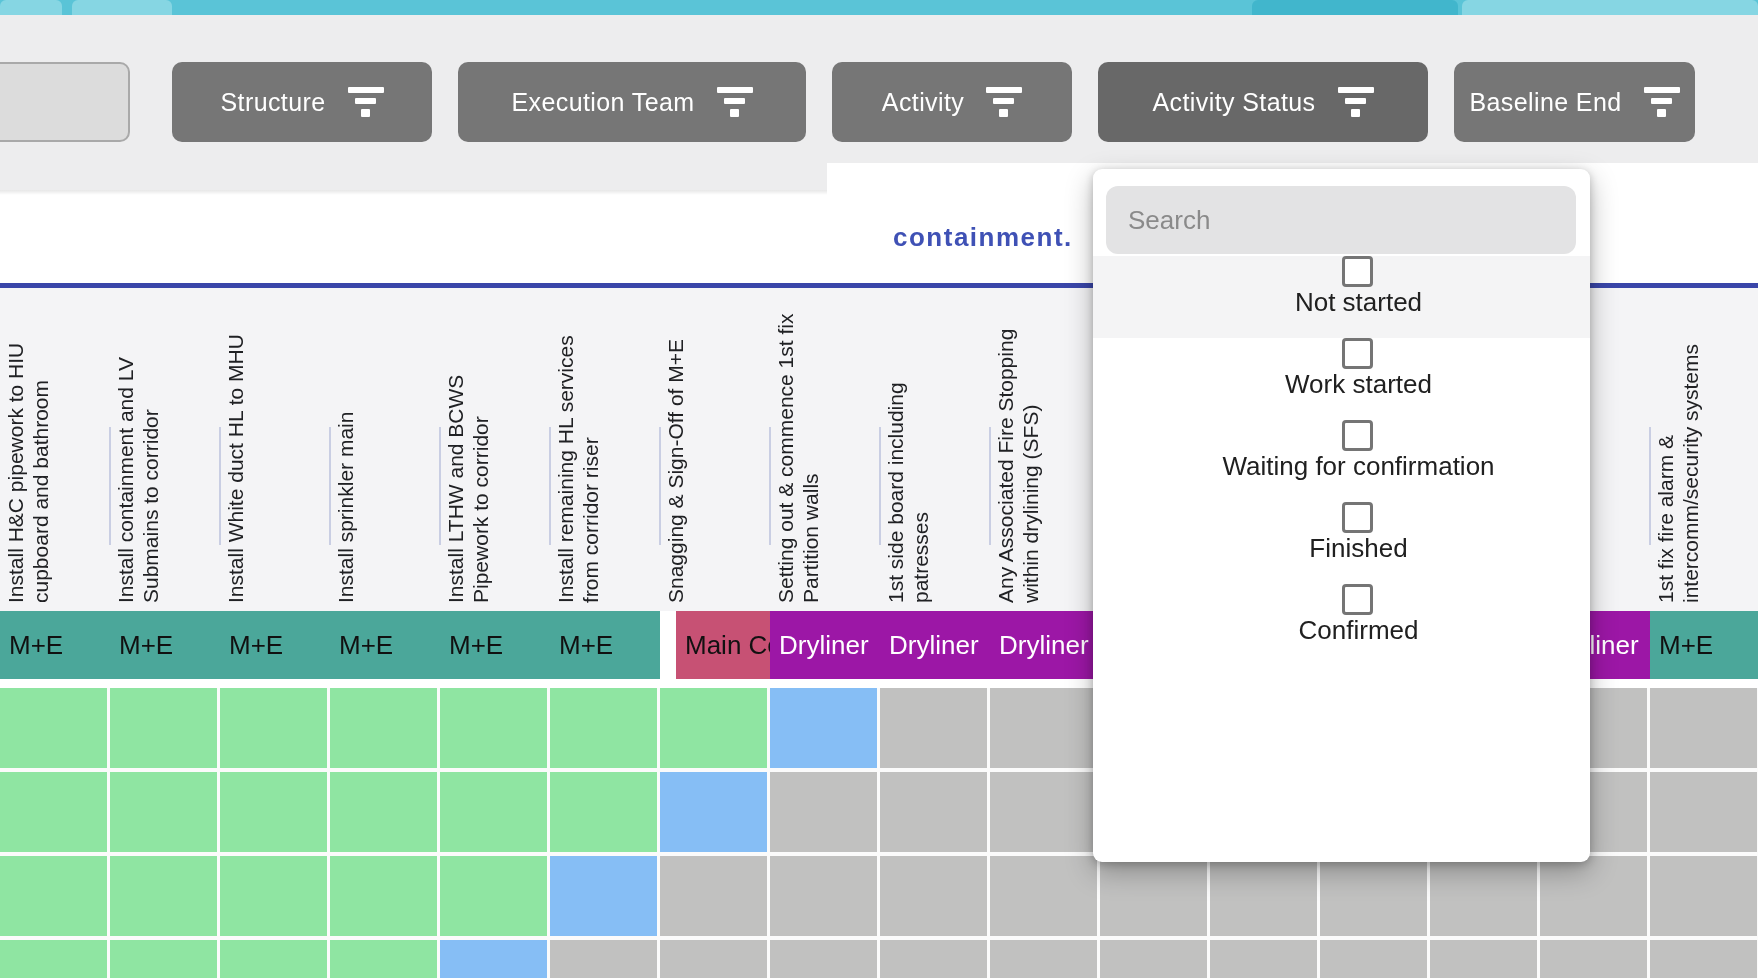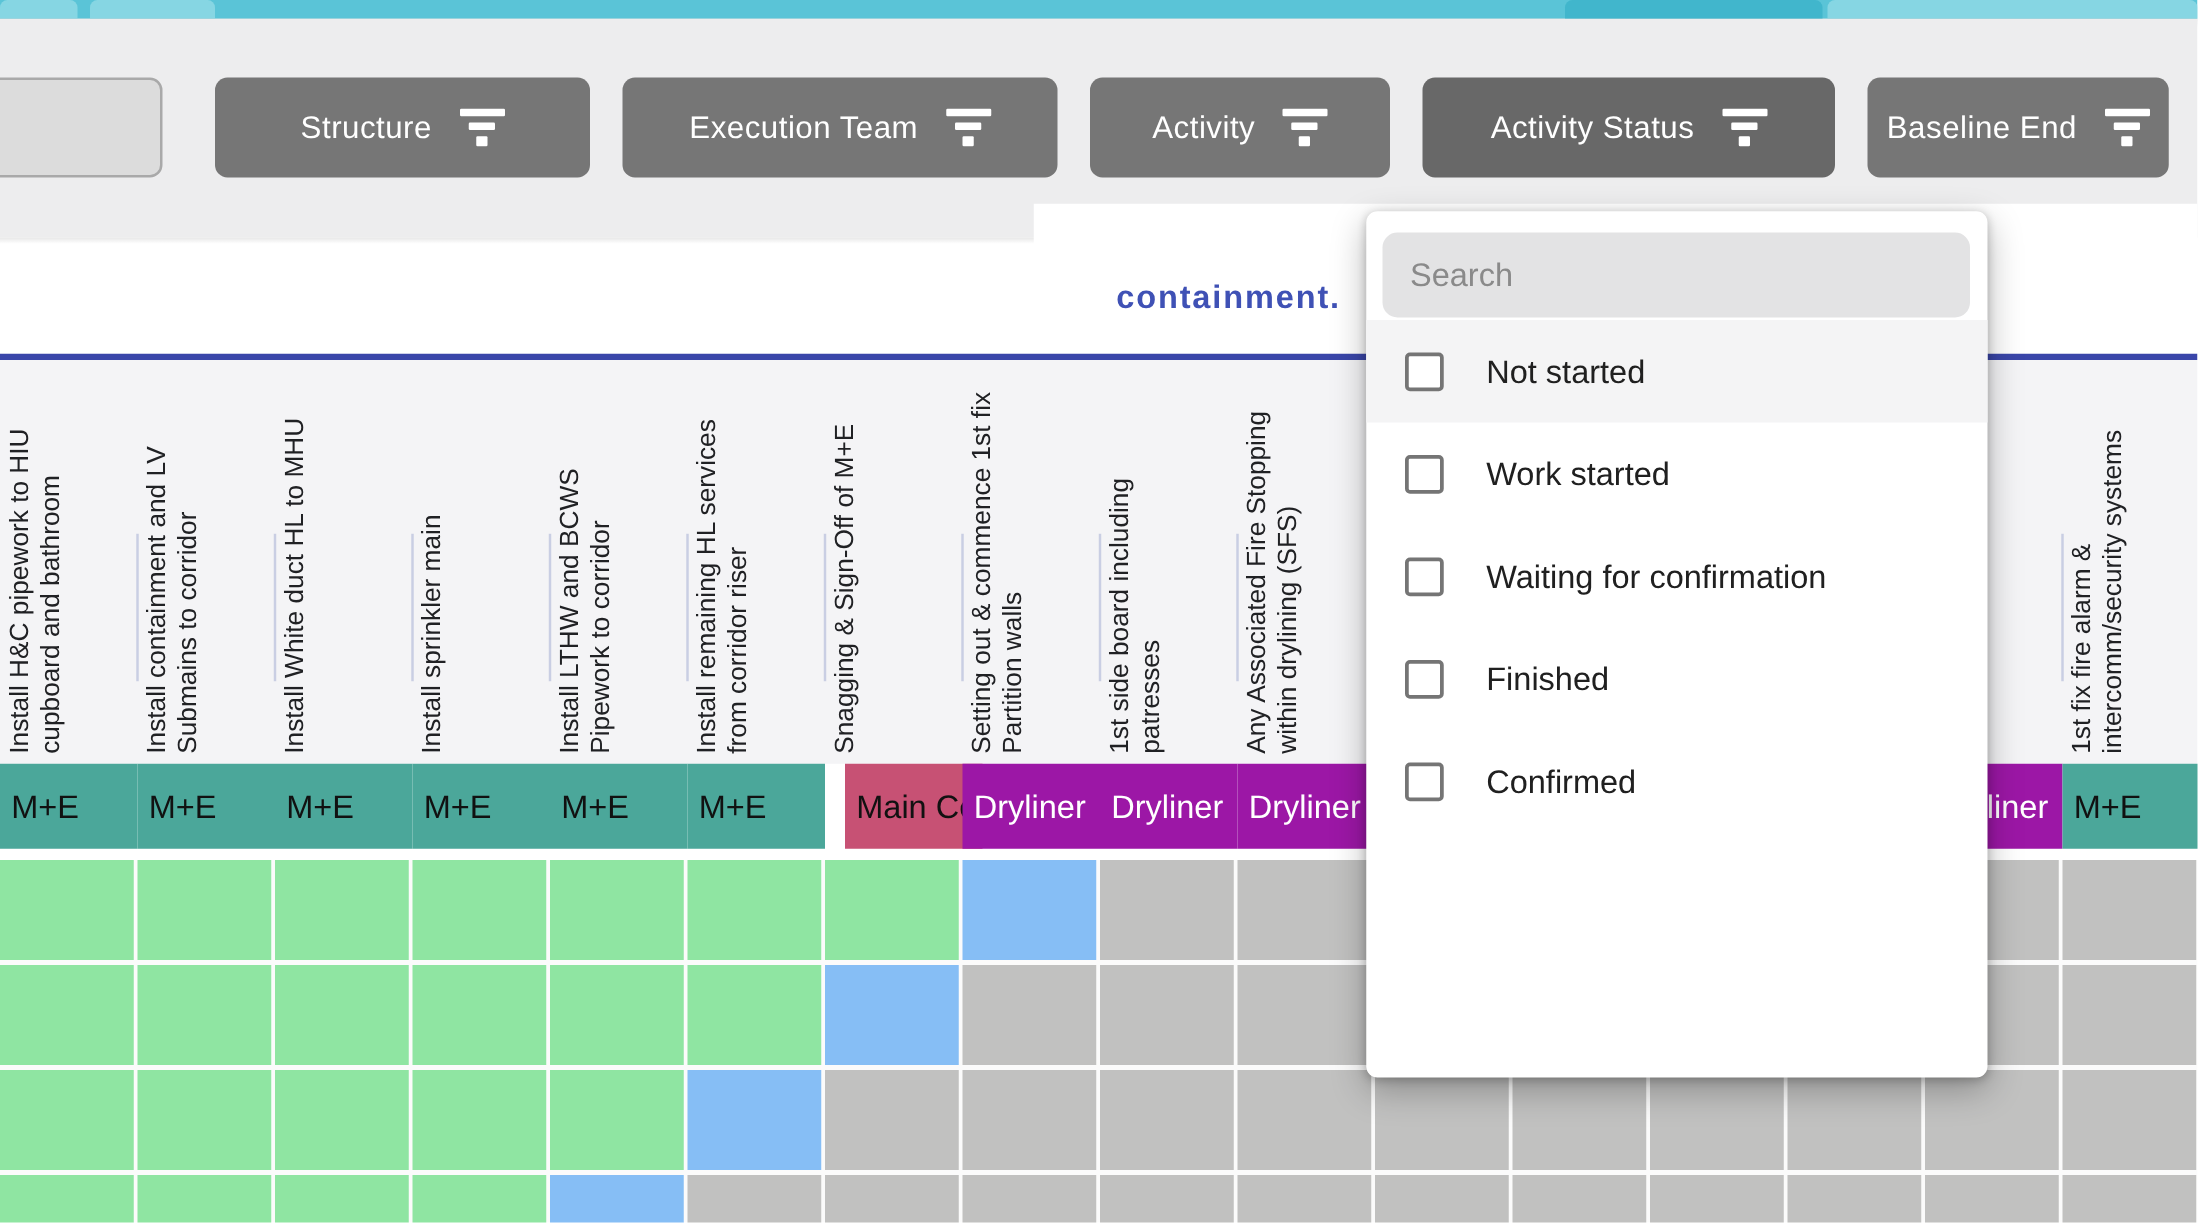--- a/index.html
+++ b/index.html
@@ -57,21 +57,21 @@
   .grid-cell { position:absolute; width:107px; height:80px; }
 
   
   .dropdown { position:absolute; left:1093px; top:169px; width:497px; height:693px; background:#fff;
     border-radius:9px; box-shadow:0 10px 28px rgba(0,0,0,.28), 0 2px 8px rgba(0,0,0,.22); z-index:20; }
   .dd-search { position:absolute; left:13px; top:17px; width:470px; height:68px; border:none;
     background:#e3e3e4; border-radius:12px; font-family:"Liberation Sans",sans-serif;
     font-size:26px; color:#444; padding:0 22px; outline:none; }
   .dd-search::placeholder { color:#8a8a8a; }
   .dd-items { position:absolute; left:0; top:87px; width:497px; }
-  .dd-item { height:82px; display:flex; align-items:center; cursor:pointer; }
+  .dd-item { height:82px; display:flex; align-items:center; cursor:pointer;flex-direction:column; }
   .dd-item.hovered { background:#f4f4f5; }
   .dd-check { width:31px; height:31px; border:3px solid #757575; border-radius:4px;
     margin-left:31px; flex:0 0 auto; background:#fff; }
   .dd-text { margin-left:34px; font-size:26px; color:#202020; white-space:nowrap; }
 </style>
 </head>
 <body>
 
 <div id="stage">
 
@@ -79,21 +79,21 @@
     <div class="browser-tab tab-light" style="left:0;width:62px"></div>
     <div class="browser-tab tab-light" style="left:72px;width:100px"></div>
     <div class="browser-tab tab-dark" style="left:1252px;width:206px"></div>
     <div class="browser-tab tab-light" style="left:1462px;width:296px"></div>
   </div>
   <div class="bar-shadow"></div>
 
   <div class="toolbar">
     <div class="stub-box"></div>
     <div class="filters" id="filters">
-        <button class="filter-btn" style="width: 300px;">
+        <button class="filter-btn" style="width: 260px;">
           <span>Structure</span>
           <span class="funnel">
             <i class="b1"></i>
             <i class="b2"></i>
             <i class="b3"></i>
           </span>
         </button>
         <button class="filter-btn" style="width: 348px;">
           <span>Execution Team</span>
           <span class="funnel">

